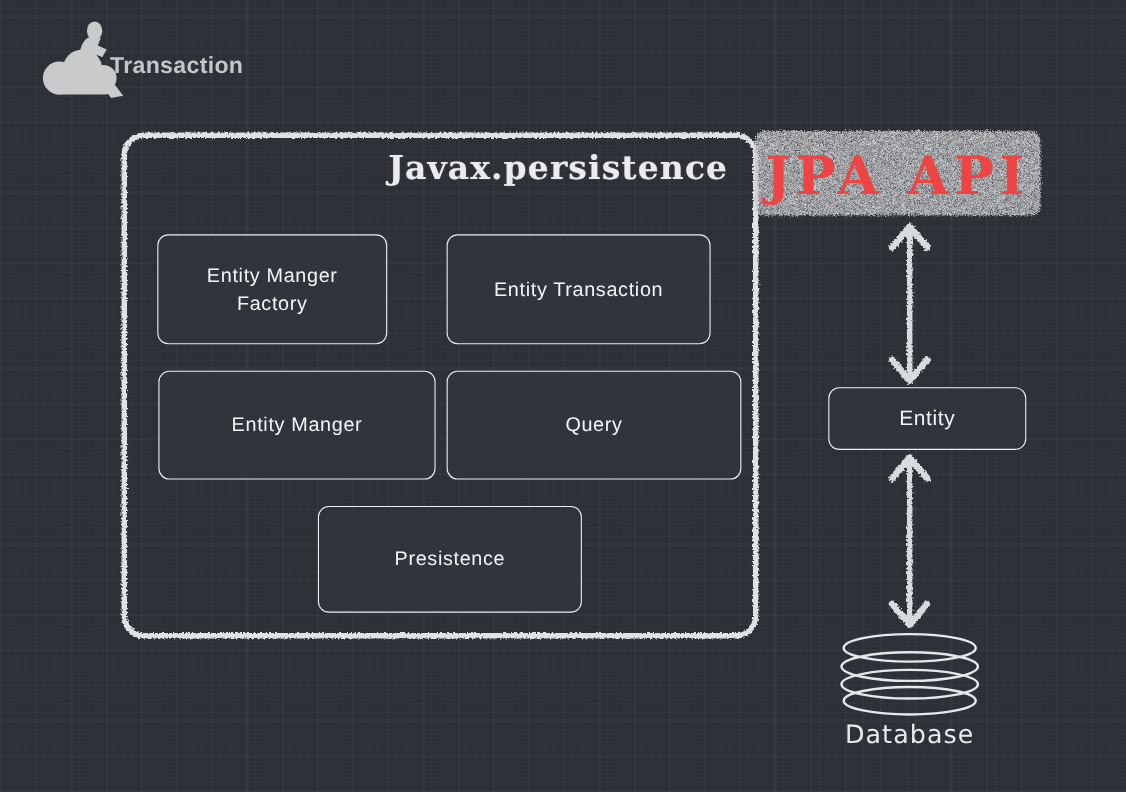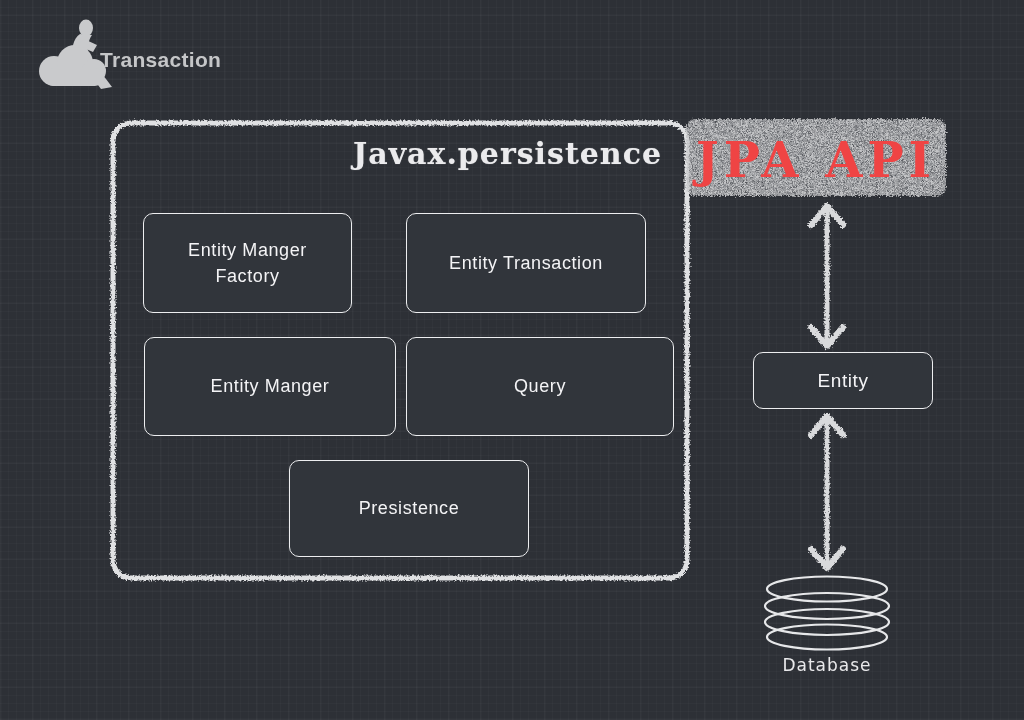--- a/index.html
+++ b/index.html
@@ -57,21 +57,21 @@
   .box-em  { left: 144px; top: 337px; width: 252px; height:  99px; }
   .box-q   { left: 406px; top: 337px; width: 268px; height:  99px; }
   .box-p   { left: 289px; top: 460px; width: 240px; height:  97px; }
   .box-entity { left: 737px; top: 352px; width: 180px; height: 57px; font-size: 19px; margin-left: 16px; }
 
   
   .db-label {
     position: absolute; left: 737px; top: 655px; width: 180px;
     text-align: center; color: #e9e9eb;
     font-family: "DejaVu Sans", cursive, sans-serif;
-    font-size: 17px; letter-spacing: 1px;
+    font-size: 23px; letter-spacing: 1px;
   }
 </style>
 </head>
 <body>
 
 <div class="stage">
 
   <svg class="decor" width="1024" height="720" viewBox="0 0 1024 720">
     <defs>
       <filter id="chalkLine" x="-10%" y="-10%" width="120%" height="120%">

